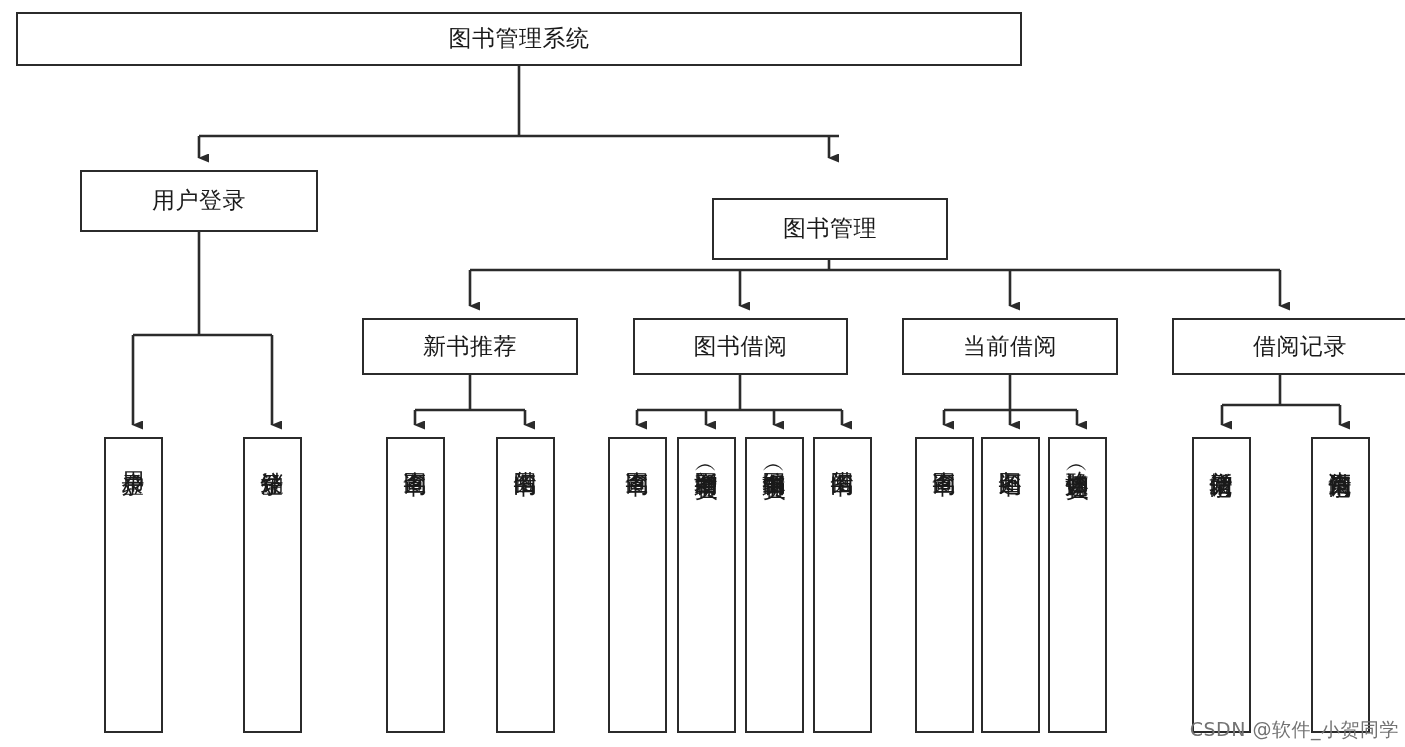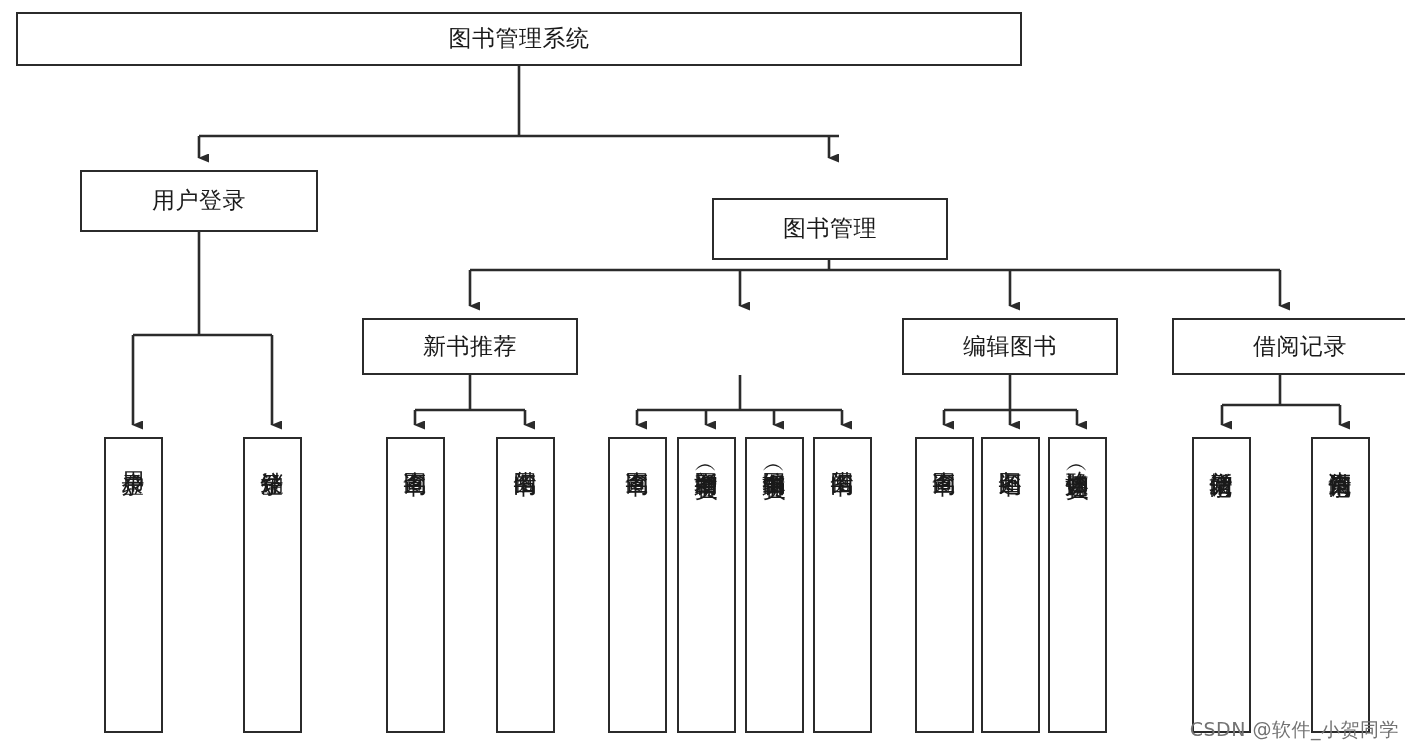--- a/index.html
+++ b/index.html
@@ -130,22 +130,25 @@
   <div class="node h-node" style="left:80px; top:170px; width:238px; height:62px;">
     <span class="lbl">用户登录</span>
   </div>
   <div class="node h-node" style="left:712px; top:170px; width:236px; height:62px;margin-top:28px;">
     <span class="lbl">图书管理</span>
   </div>
 
   <div class="node h-node" style="left:362px; top:318px; width:216px; height:57px;">
     <span class="lbl">新书推荐</span>
   </div>
+  <div class="node h-node" style="left:633px; top:318px; width:215px; height:57px;">
+    <span class="lbl">图书借阅</span>
+  </div>
   <div class="node h-node" style="left:902px; top:318px; width:216px; height:57px;">
-    <span class="lbl">编辑图书</span>
+    <span class="lbl">当前借阅</span>
   </div>
   <div class="node h-node" style="left:1172px; top:318px; width:256px; height:57px;">
     <span class="lbl">借阅记录</span>
   </div>
 
   <div class="node v-node" style="left:104px; top:437px; width:59px; height:296px;">
     <span class="lbl">用户登录</span>
   </div>
   <div class="node v-node" style="left:243px; top:437px; width:59px; height:296px;">
     <span class="lbl">注销登录</span>

